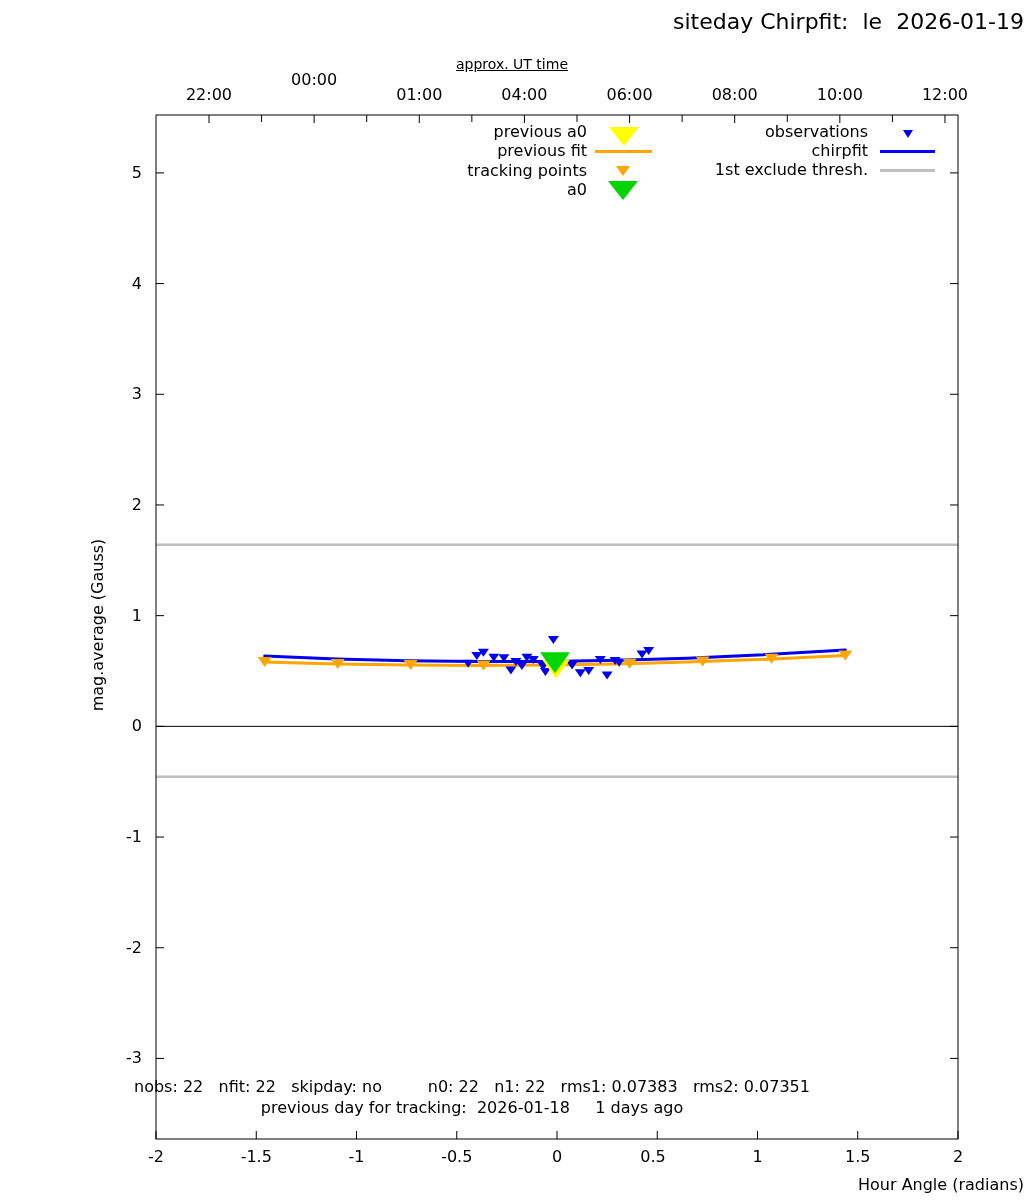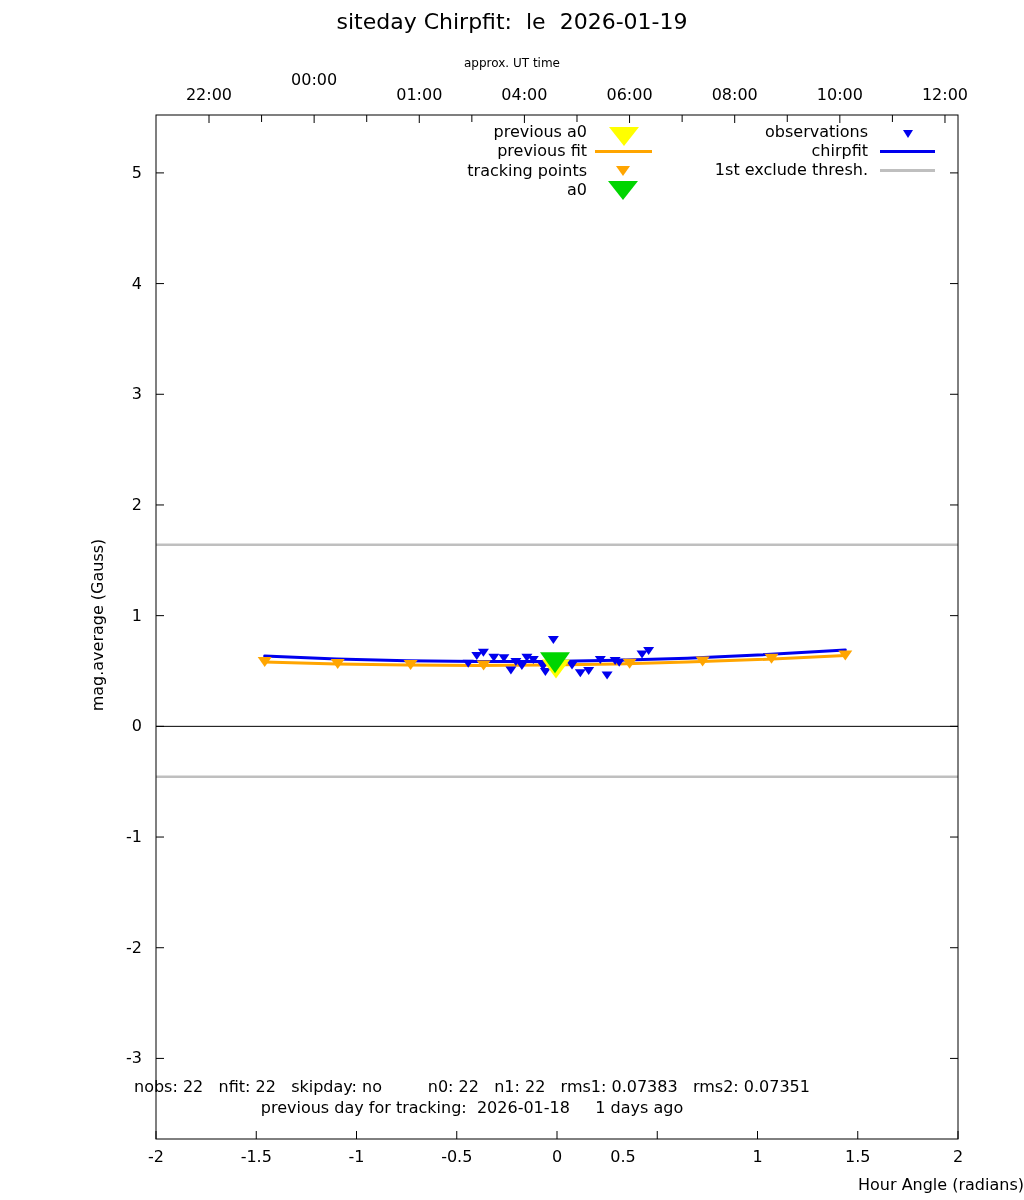--- a/index.html
+++ b/index.html
@@ -2,22 +2,22 @@
 <html><head>
 <meta charset="utf-8">
 <style>
   html,body{margin:0;padding:0;background:#ffffff;}
   #canvas{
     position:relative;width:1024px;height:1200px;background:#ffffff;overflow:hidden;
     font-family:"DejaVu Sans","Liberation Sans",sans-serif;color:#000;
   }
   .abs{position:absolute;}
   #plot-svg{position:absolute;left:0;top:0;}
-  .chart-title{left:0;top:9px;width:1024px;text-align:center;font-size:22px;white-space:pre;}
-  .x2-title{left:0;top:56px;width:1024px;text-align:center;font-size:12px;}
+  .chart-title{left:0;top:9px;width:1024px;text-align:right;font-size:22px;white-space:pre;}
+  .x2-title{left:0;top:56px;width:1024px;text-align:center;font-size:14px;text-decoration:underline;}
   .x-title{left:0;top:1175px;width:1024px;text-align:right;font-size:16px;}
   .y-title{left:97px;top:625px;transform:translate(-50%,-50%) rotate(-90deg);font-size:16px;white-space:nowrap;}
   .ticklab{position:absolute;font-size:16px;line-height:22px;height:22px;}
   .ticklab.center{text-align:center;width:80px;}
   .ticklab.right{text-align:right;width:70px;}
   .lg-label{position:absolute;font-size:16px;line-height:19px;height:19px;text-align:right;white-space:nowrap;}
   .lg-tri{position:absolute;width:0;height:0;border-left-style:solid;border-right-style:solid;
           border-left-color:transparent!important;border-right-color:transparent!important;border-top-style:solid;}
   .lg-tri.big{border-left-width:15px;border-right-width:15px;border-top-width:19px;}
   .lg-tri.med{border-left-width:7px;border-right-width:7px;border-top-width:10px;}
@@ -138,21 +138,21 @@
   <div class="lg-line" style="left: 880px; top: 150px; width: 55px; background: rgb(0, 0, 238);"></div>
   <div class="lg-line" style="left: 880px; top: 169px; width: 55px; background: rgb(191, 191, 191);"></div>
 
   <div class="abs stats" id="stats-line1">nobs: 22   nfit: 22   skipday: no         n0: 22   n1: 22   rms1: 0.07383   rms2: 0.07351</div>
   <div class="abs stats" id="stats-line2">previous day for tracking:  2026-01-18     1 days ago</div>
 <div class="ticklab center" style="left: 116px; top: 1146px;">-2</div>
     <div class="ticklab center" style="left: 216.25px; top: 1146px;">-1.5</div>
     <div class="ticklab center" style="left: 316.5px; top: 1146px;">-1</div>
     <div class="ticklab center" style="left: 416.75px; top: 1146px;">-0.5</div>
     <div class="ticklab center" style="left: 517px; top: 1146px;">0</div>
-    <div class="ticklab center" style="left: 583px; top: 1146px;">0.5</div>
+    <div class="ticklab center" style="left: 613px; top: 1146px;">0.5</div>
     <div class="ticklab center" style="left: 717.5px; top: 1146px;">1</div>
     <div class="ticklab center" style="left: 817.75px; top: 1146px;">1.5</div>
     <div class="ticklab center" style="left: 918px; top: 1146px;">2</div>
     <div class="ticklab right" style="left: 72px; top: 1047.42px;">-3</div>
     <div class="ticklab right" style="left: 72px; top: 936.726px;">-2</div>
     <div class="ticklab right" style="left: 72px; top: 826.036px;">-1</div>
     <div class="ticklab right" style="left: 72px; top: 715.345px;">0</div>
     <div class="ticklab right" style="left: 72px; top: 604.654px;">1</div>
     <div class="ticklab right" style="left: 72px; top: 493.963px;">2</div>
     <div class="ticklab right" style="left: 72px; top: 383.273px;">3</div>

